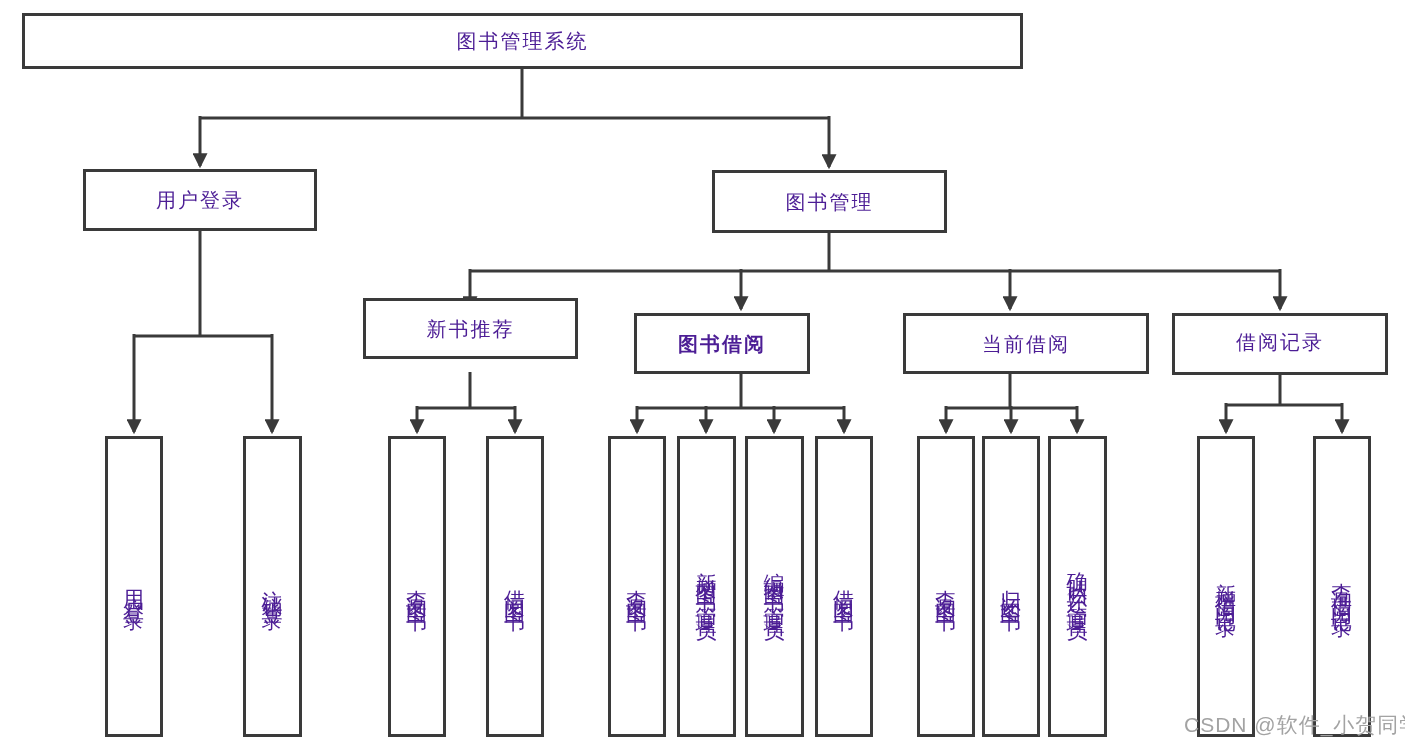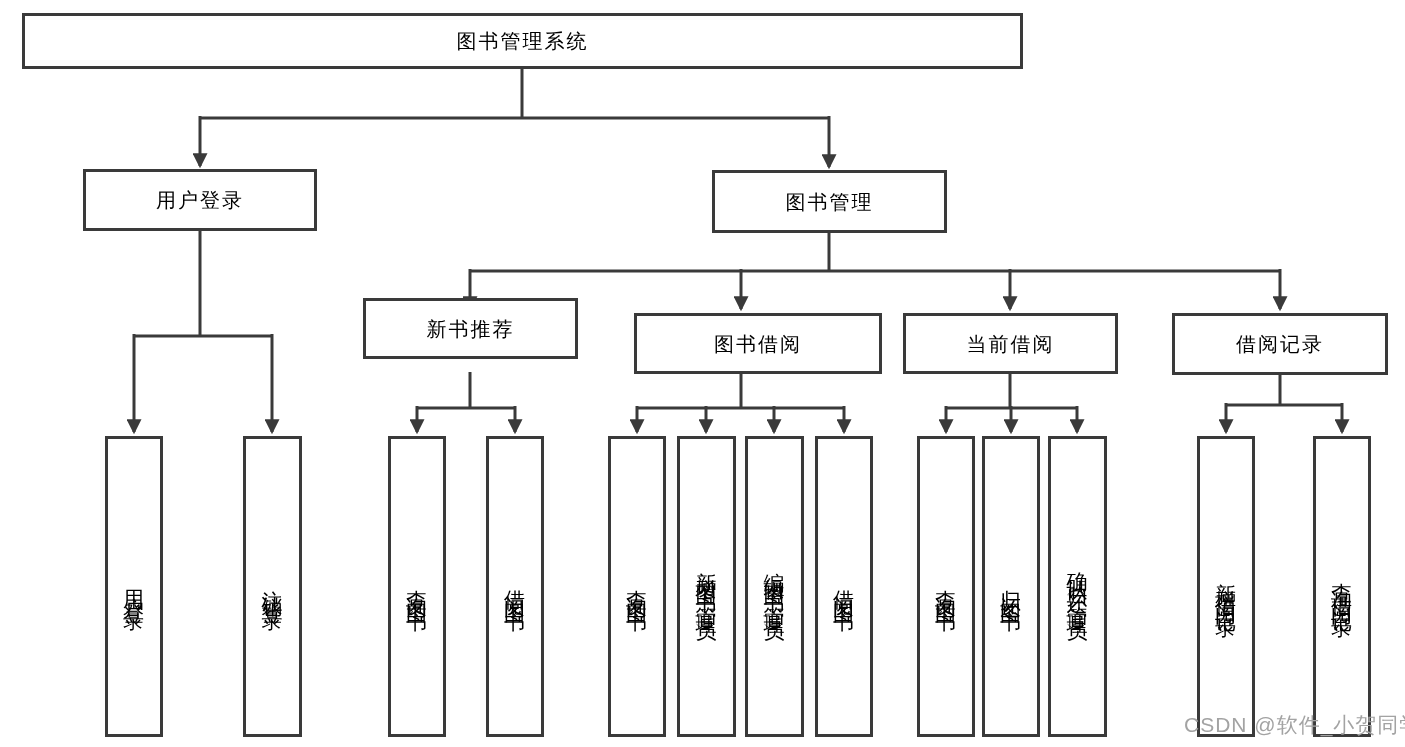--- a/index.html
+++ b/index.html
@@ -21,21 +21,21 @@
   }
 
   .node {
     position: absolute;
     background: #ffffff;
     border: 3px solid #3a3a3a;
     display: flex;
     align-items: center;
     justify-content: center;
     font-size: 20px;
-    color: #000000;
+    color: #4c1d95;
     letter-spacing: 2px;
     text-align: center;
     line-height: 1.2;
     z-index: 2;
   }
 
   .node.vert {
     writing-mode: vertical-rl;
     text-orientation: mixed;
     font-size: 21px;
@@ -101,23 +101,23 @@
       <path d="M1342 403 L1342 432" marker-end="url(#arrow)"></path>
     </g>
   </svg>
 
   <div class="node" style="left:22px; top:13px; width:1001px; height:56px;">图书管理系统</div>
 
   <div class="node" style="left:83px; top:169px; width:234px; height:62px;">用户登录</div>
   <div class="node" style="left:712px; top:170px; width:235px; height:63px;text-align:center;">图书管理</div>
 
   <div class="node" style="left:363px; top:298px; width:215px; height:61px;">新书推荐</div>
-  <div class="node" style="left:634px; top:313px; width:248px; height:61px;">图书借阅</div>
-  <div class="node" style="left:903px; top:313px; width:215px; height:61px;">当前借阅</div>
-  <div class="node" style="left:1172px; top:313px; width:216px; height:62px;">借阅记录</div>
+  <div class="node" style="left:634px; top:313px; width:176px; height:61px;font-weight:bold;">图书借阅</div>
+  <div class="node" style="left:903px; top:313px; width:246px; height:61px;">当前借阅</div>
+  <div class="node" style="left:1172px; top:313px; width:216px; height:62px;font-family:Liberation Mono, monospace;">借阅记录</div>
 
   <div class="node vert" style="left:105px; top:436px; width:58px; height:301px;">用户登录</div>
   <div class="node vert" style="left:243px; top:436px; width:59px; height:301px;">注销登录</div>
 
   <div class="node vert" style="left:388px; top:436px; width:58px; height:301px;">查询图书</div>
   <div class="node vert" style="left:486px; top:436px; width:58px; height:301px;">借阅图书</div>
 
   <div class="node vert" style="left:608px; top:436px; width:58px; height:301px;">查询图书</div>
   <div class="node vert" style="left:677px; top:436px; width:59px; height:301px;">新增图书（管理员）</div>
   <div class="node vert" style="left:745px; top:436px; width:59px; height:301px;">编辑图书（管理员）</div>

